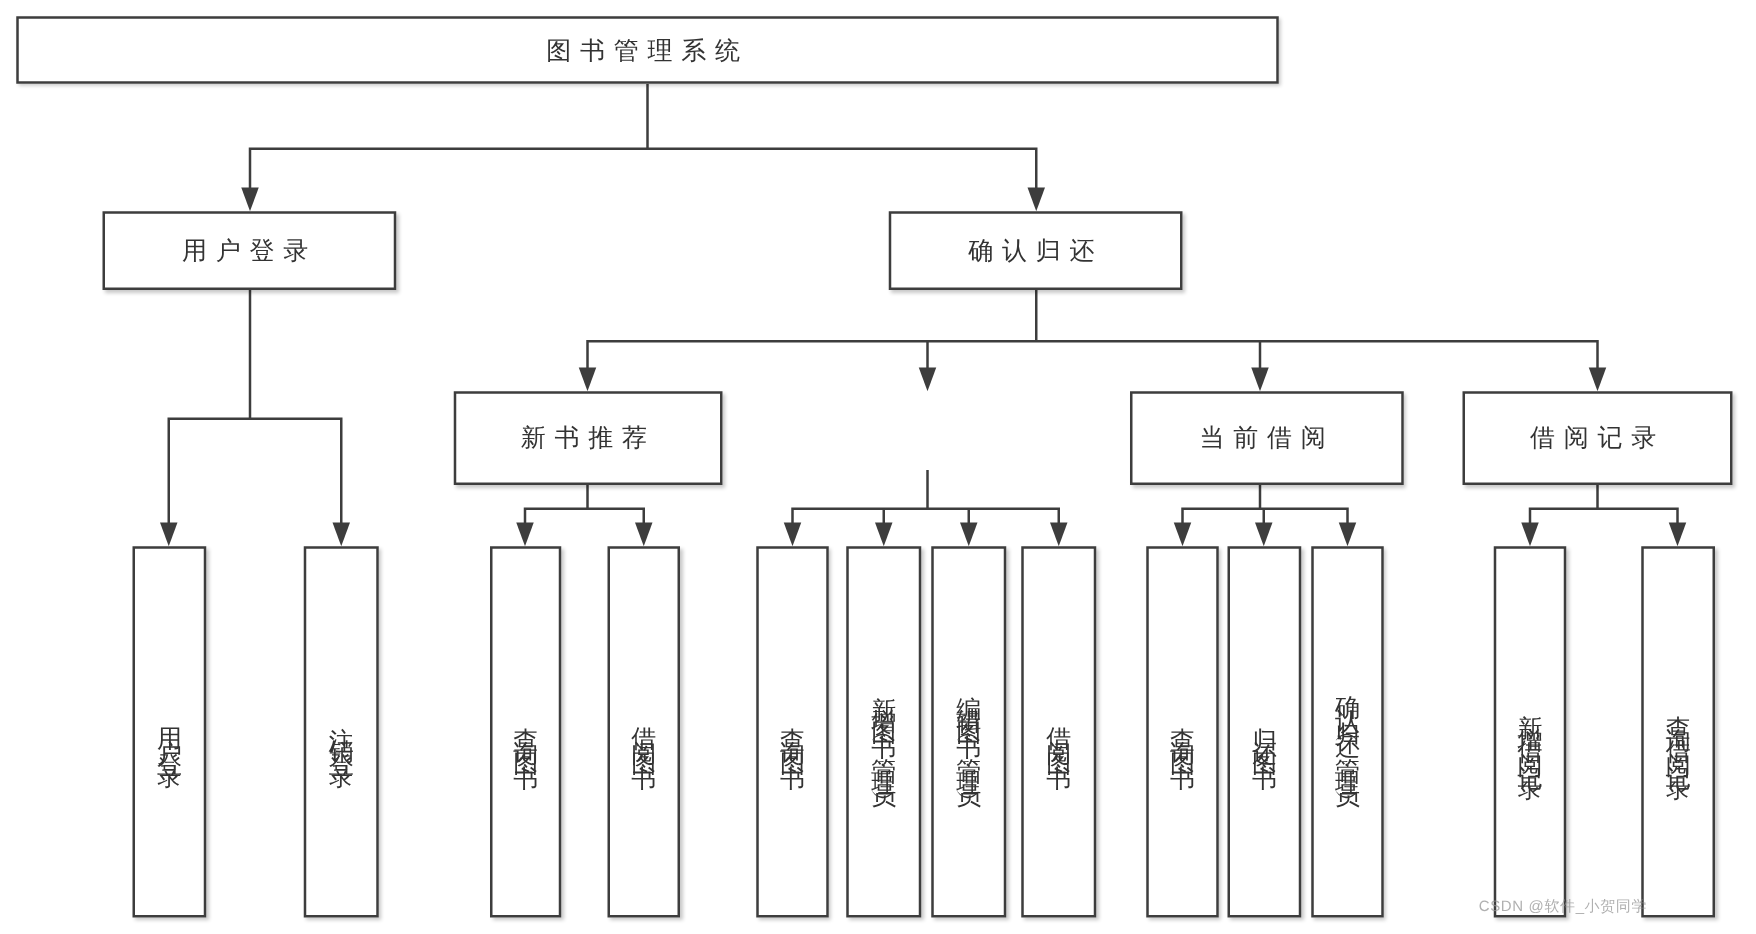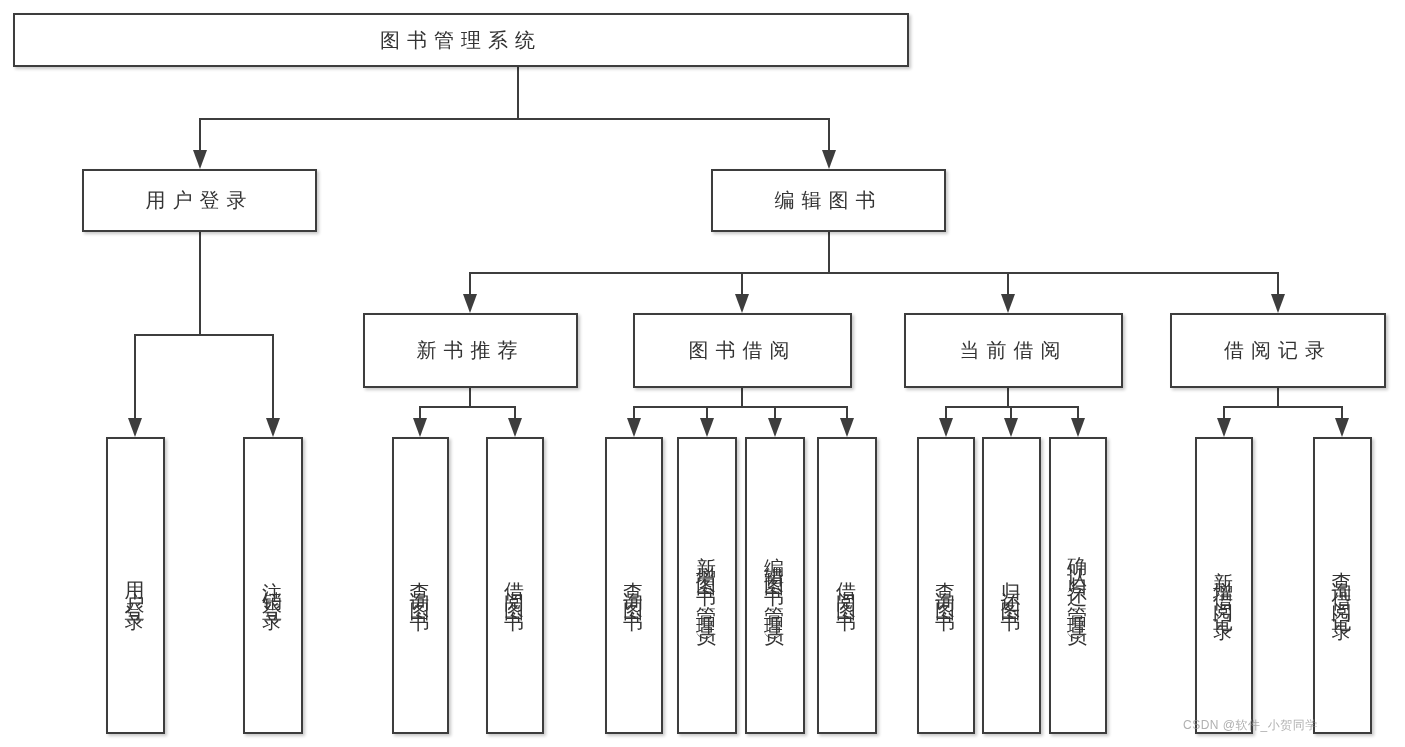--- a/index.html
+++ b/index.html
@@ -21,21 +21,21 @@
     border:2px solid var(--line);
     background:#ffffff;
     color:var(--text);
     display:flex;
     align-items:center;
     justify-content:center;
     z-index:2;
     box-shadow:2px 2px 3px rgba(0,0,0,0.22);
   }
   .hbox{font-size:20px;letter-spacing:7px;}
-  .root{left:13px;top:13px;width:896px;height:54px;}
+  .root{left:13px;top:13px;width:1010px;height:54px;}
   .l1{top:169px;height:63px;width:235px;}
   .l2{top:313px;height:75px;}
   .v{
     top:437px;height:297px;
   }
   .v span{
     writing-mode:vertical-rl;
     text-orientation:mixed;
     font-size:20px;
     letter-spacing:10px;
@@ -104,24 +104,23 @@
       <path d="M1004 418 L1018 418 L1011 437 Z"></path>
       <path d="M1071 418 L1085 418 L1078 437 Z"></path>
       <path d="M1217 418 L1231 418 L1224 437 Z"></path>
       <path d="M1335 418 L1349 418 L1342 437 Z"></path>
     </g>
   </svg>
 
   <div class="box hbox root">图书管理系统</div>
 
   <div class="box hbox l1" style="left:82px;">用户登录</div>
-  <div class="box hbox l1" style="left:711px;">编辑图书</div>
+  <div class="box hbox l1" style="left:711px;">确认归还</div>
 
   <div class="box hbox l2" style="left:363px;width:215px;">新书推荐</div>
-  <div class="box hbox l2" style="left:633px;width:219px;">图书借阅</div>
   <div class="box hbox l2" style="left:904px;width:219px;">当前借阅</div>
   <div class="box hbox l2" style="left:1170px;width:216px;">借阅记录</div>
 
   <div class="box v" style="left:106px;width:59px;">
     <span>用户登录</span>
   </div>
   <div class="box v" style="left:243px;width:60px;">
     <span>注销登录</span>
   </div>
 

